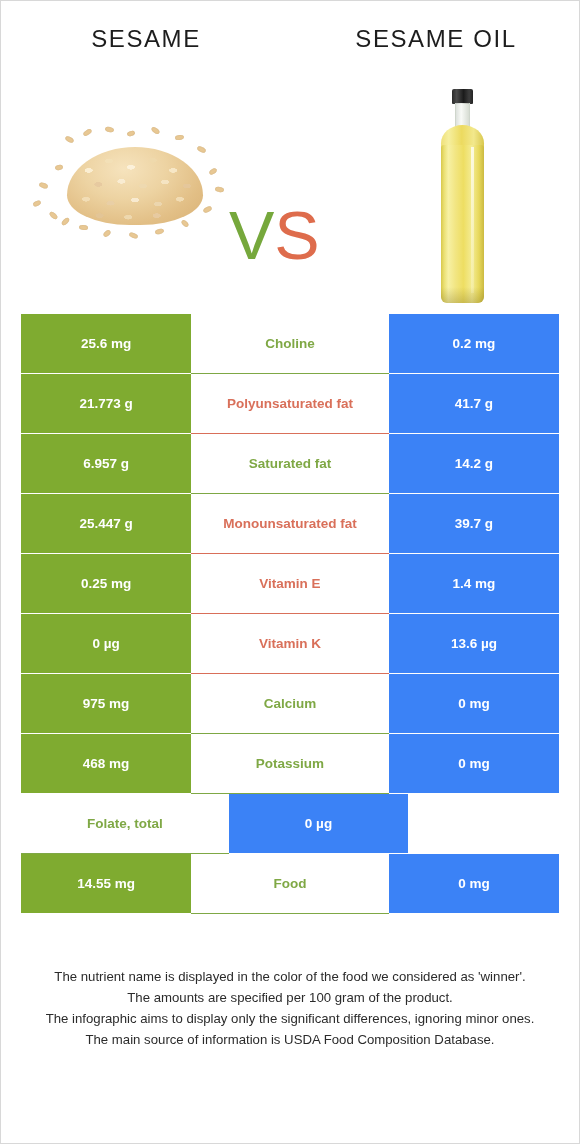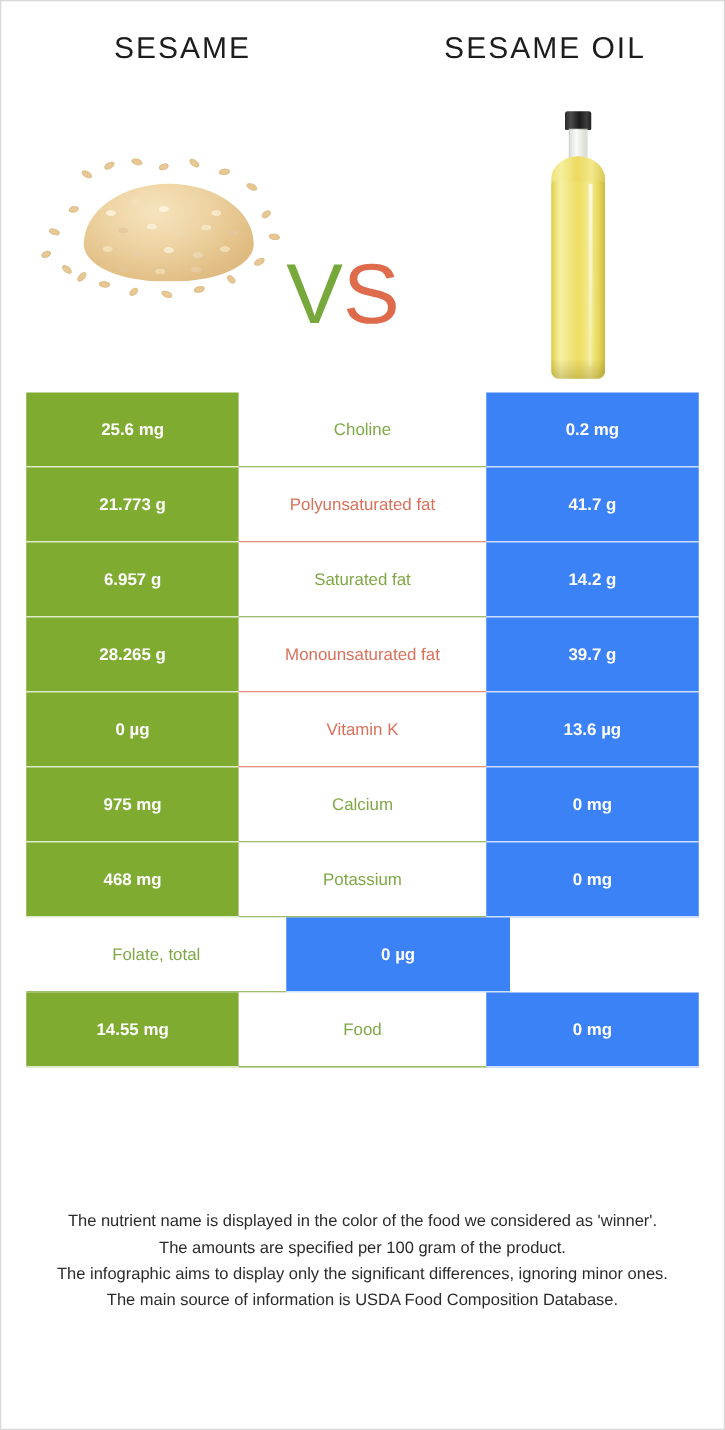--- a/index.html
+++ b/index.html
@@ -229,21 +229,21 @@
   .cell-right {
     width: 179px;
     background: #3b82f6;
     color: #ffffff;
     border-bottom: 1px solid #ffffff;
   }
   .cell-mid {
     width: 208px;
     background: #ffffff;
     font-size: 13.5px;
-    font-weight: 400;
+    font-weight: 700;
   }
   .cell-mid.win-left {
     color: #7fa845;
     border-bottom: 1px solid #7fa845;
   }
   .cell-mid.win-right {
     color: #d9705a;
     border-bottom: 1px solid #d9705a;
   }
   .row:first-child .cell-left,
@@ -323,23 +323,28 @@
         <div class="cell cell-left">21.773 g</div>
         <div class="cell cell-mid win-right">Polyunsaturated fat</div>
         <div class="cell cell-right">41.7 g</div>
       </div>
       <div class="row">
         <div class="cell cell-left">6.957 g</div>
         <div class="cell cell-mid win-left">Saturated fat</div>
         <div class="cell cell-right">14.2 g</div>
       </div>
       <div class="row">
-        <div class="cell cell-left">28.265 g</div>
+        <div class="cell cell-left">25.447 g</div>
         <div class="cell cell-mid win-right">Monounsaturated fat</div>
         <div class="cell cell-right">39.7 g</div>
+      </div>
+      <div class="row">
+        <div class="cell cell-left">0.25 mg</div>
+        <div class="cell cell-mid win-right">Vitamin E</div>
+        <div class="cell cell-right">1.4 mg</div>
       </div>
       <div class="row">
         <div class="cell cell-left">0 µg</div>
         <div class="cell cell-mid win-right">Vitamin K</div>
         <div class="cell cell-right">13.6 µg</div>
       </div>
       <div class="row">
         <div class="cell cell-left">975 mg</div>
         <div class="cell cell-mid win-left">Calcium</div>
         <div class="cell cell-right">0 mg</div>

